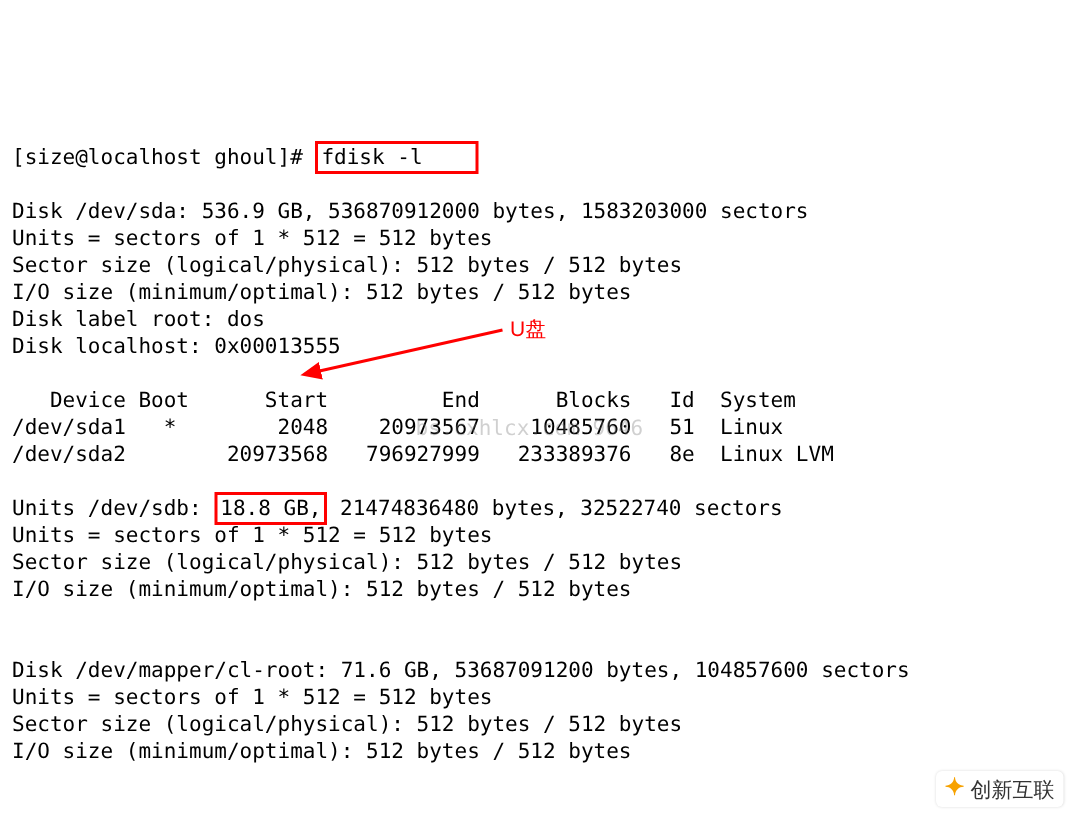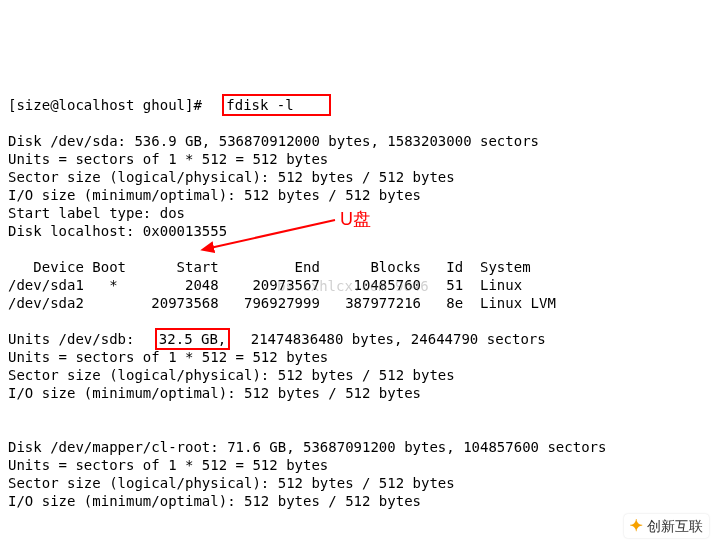--- a/index.html
+++ b/index.html
@@ -14,31 +14,31 @@
       padding: 6px 8px;
       position: relative;
       white-space: pre;
       overflow: hidden;
     }
     .term { position: relative; }
     .box-red {
       border: 2px solid #ff0000;
       display: inline-block;
       padding: 0 2px;
-      margin: -2px 12px;
+      margin: -2px 0;
     }
     .arrow-svg {
       position: absolute;
       pointer-events: none;
     }
     .annot {
       position: absolute;
       color: #ff0000;
       font-family: sans-serif;
-      font-size: 18px;
+      font-size: 14px;
     }
     .watermark {
       position: absolute;
       color: rgba(120,120,120,0.35);
       font-size: 14px;
       pointer-events: none;
       text-align: right;
     }
     .badge {
       position: absolute;
@@ -66,28 +66,28 @@
 
 
 
 <div class="term">
 <span>[size@localhost ghoul]# </span><span class="box-red"><span>fdisk -l</span>    </span>
 
 <span>Disk /dev/sda: 536.9 GB, 536870912000 bytes, 1583203000 sectors</span>
 <span>Units = sectors of 1 * 512 = 512 bytes</span>
 <span>Sector size (logical/physical): 512 bytes / 512 bytes</span>
 <span>I/O size (minimum/optimal): 512 bytes / 512 bytes</span>
-<span>Start label type: dos</span>
+<span>Disk label root: dos</span>
 <span>Disk localhost: 0x00013555</span>
 
 <span>   Device Boot      Start         End      Blocks   Id  System</span>
 <span>/dev/sda1   *        2048    20973567    10485760   51  Linux</span>
-<span>/dev/sda2        20973568   796927999   387977216   8e  Linux LVM</span>
+<span>/dev/sda2        20973568   796927999   233389376   8e  Linux LVM</span>
 
-<span>Units /dev/sdb: </span><span class="box-red"><span>32.5 GB,</span></span><span> 21474836480 bytes, 24644790 sectors</span>
+<span>Units /dev/sdb: </span><span class="box-red"><span>18.8 GB,</span></span><span> 21474836480 bytes, 32522740 sectors</span>
 <span>Units = sectors of 1 * 512 = 512 bytes</span>
 <span>Sector size (logical/physical): 512 bytes / 512 bytes</span>
 <span>I/O size (minimum/optimal): 512 bytes / 512 bytes</span>
 
 
 <span>Disk /dev/mapper/cl-root: 71.6 GB, 53687091200 bytes, 104857600 sectors</span>
 <span>Units = sectors of 1 * 512 = 512 bytes</span>
 <span>Sector size (logical/physical): 512 bytes / 512 bytes</span>
 <span>I/O size (minimum/optimal): 512 bytes / 512 bytes</span>
 

